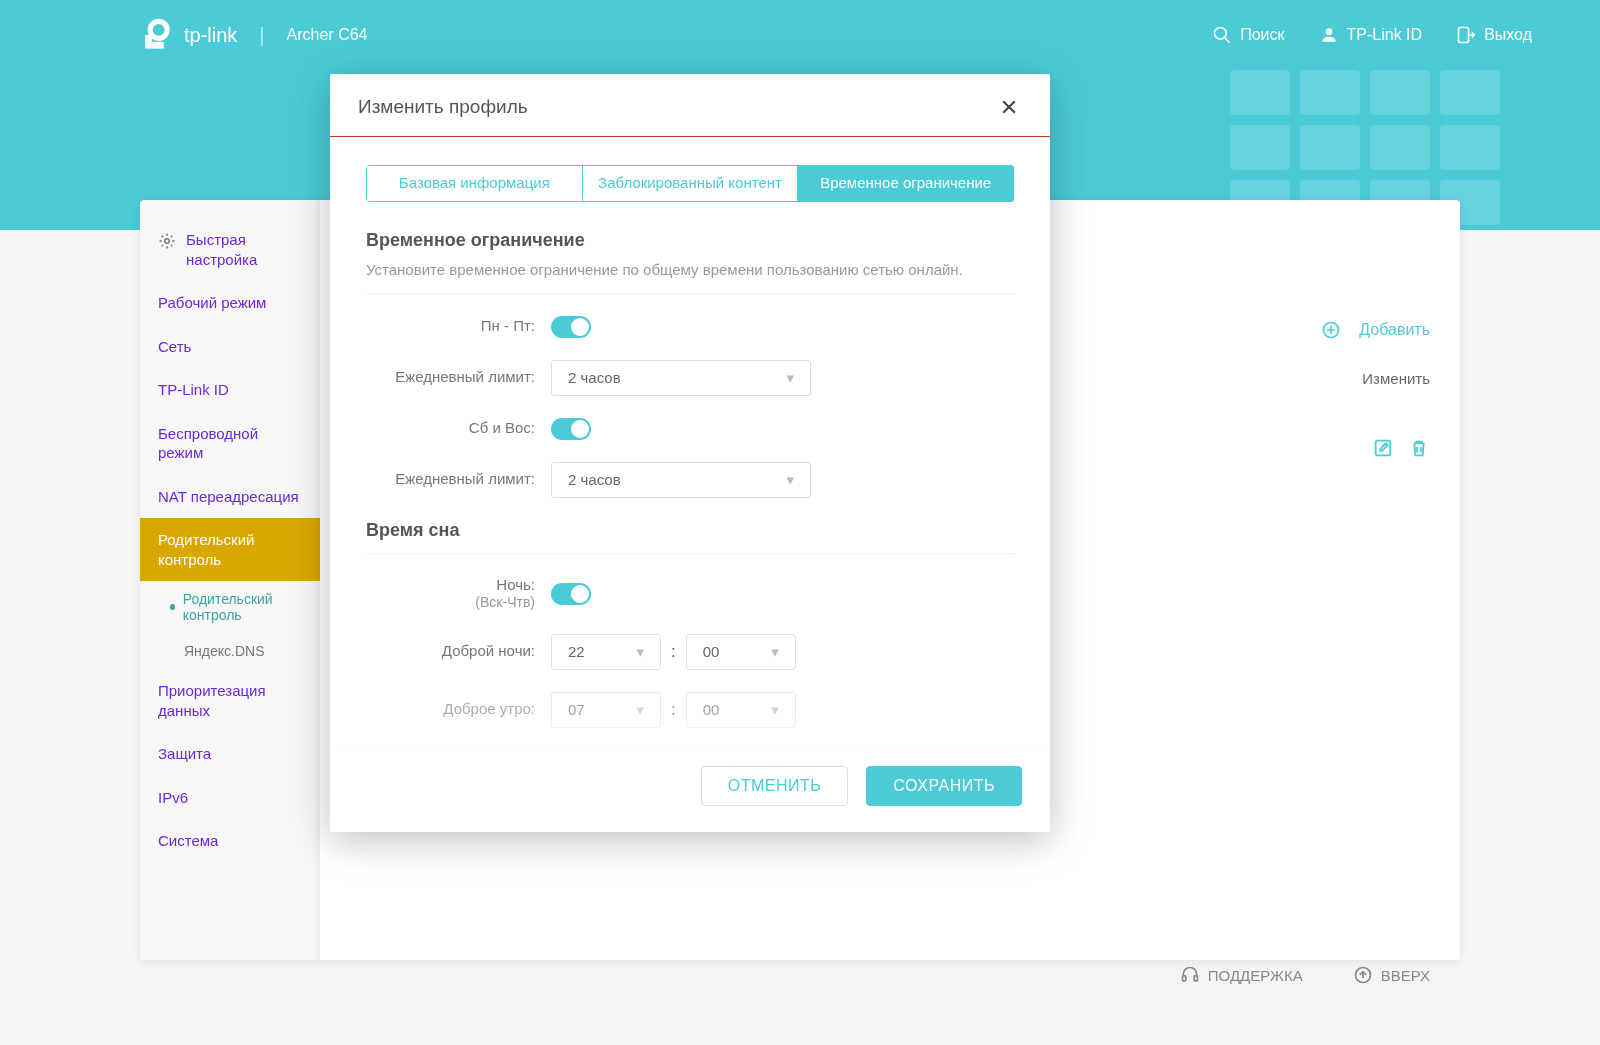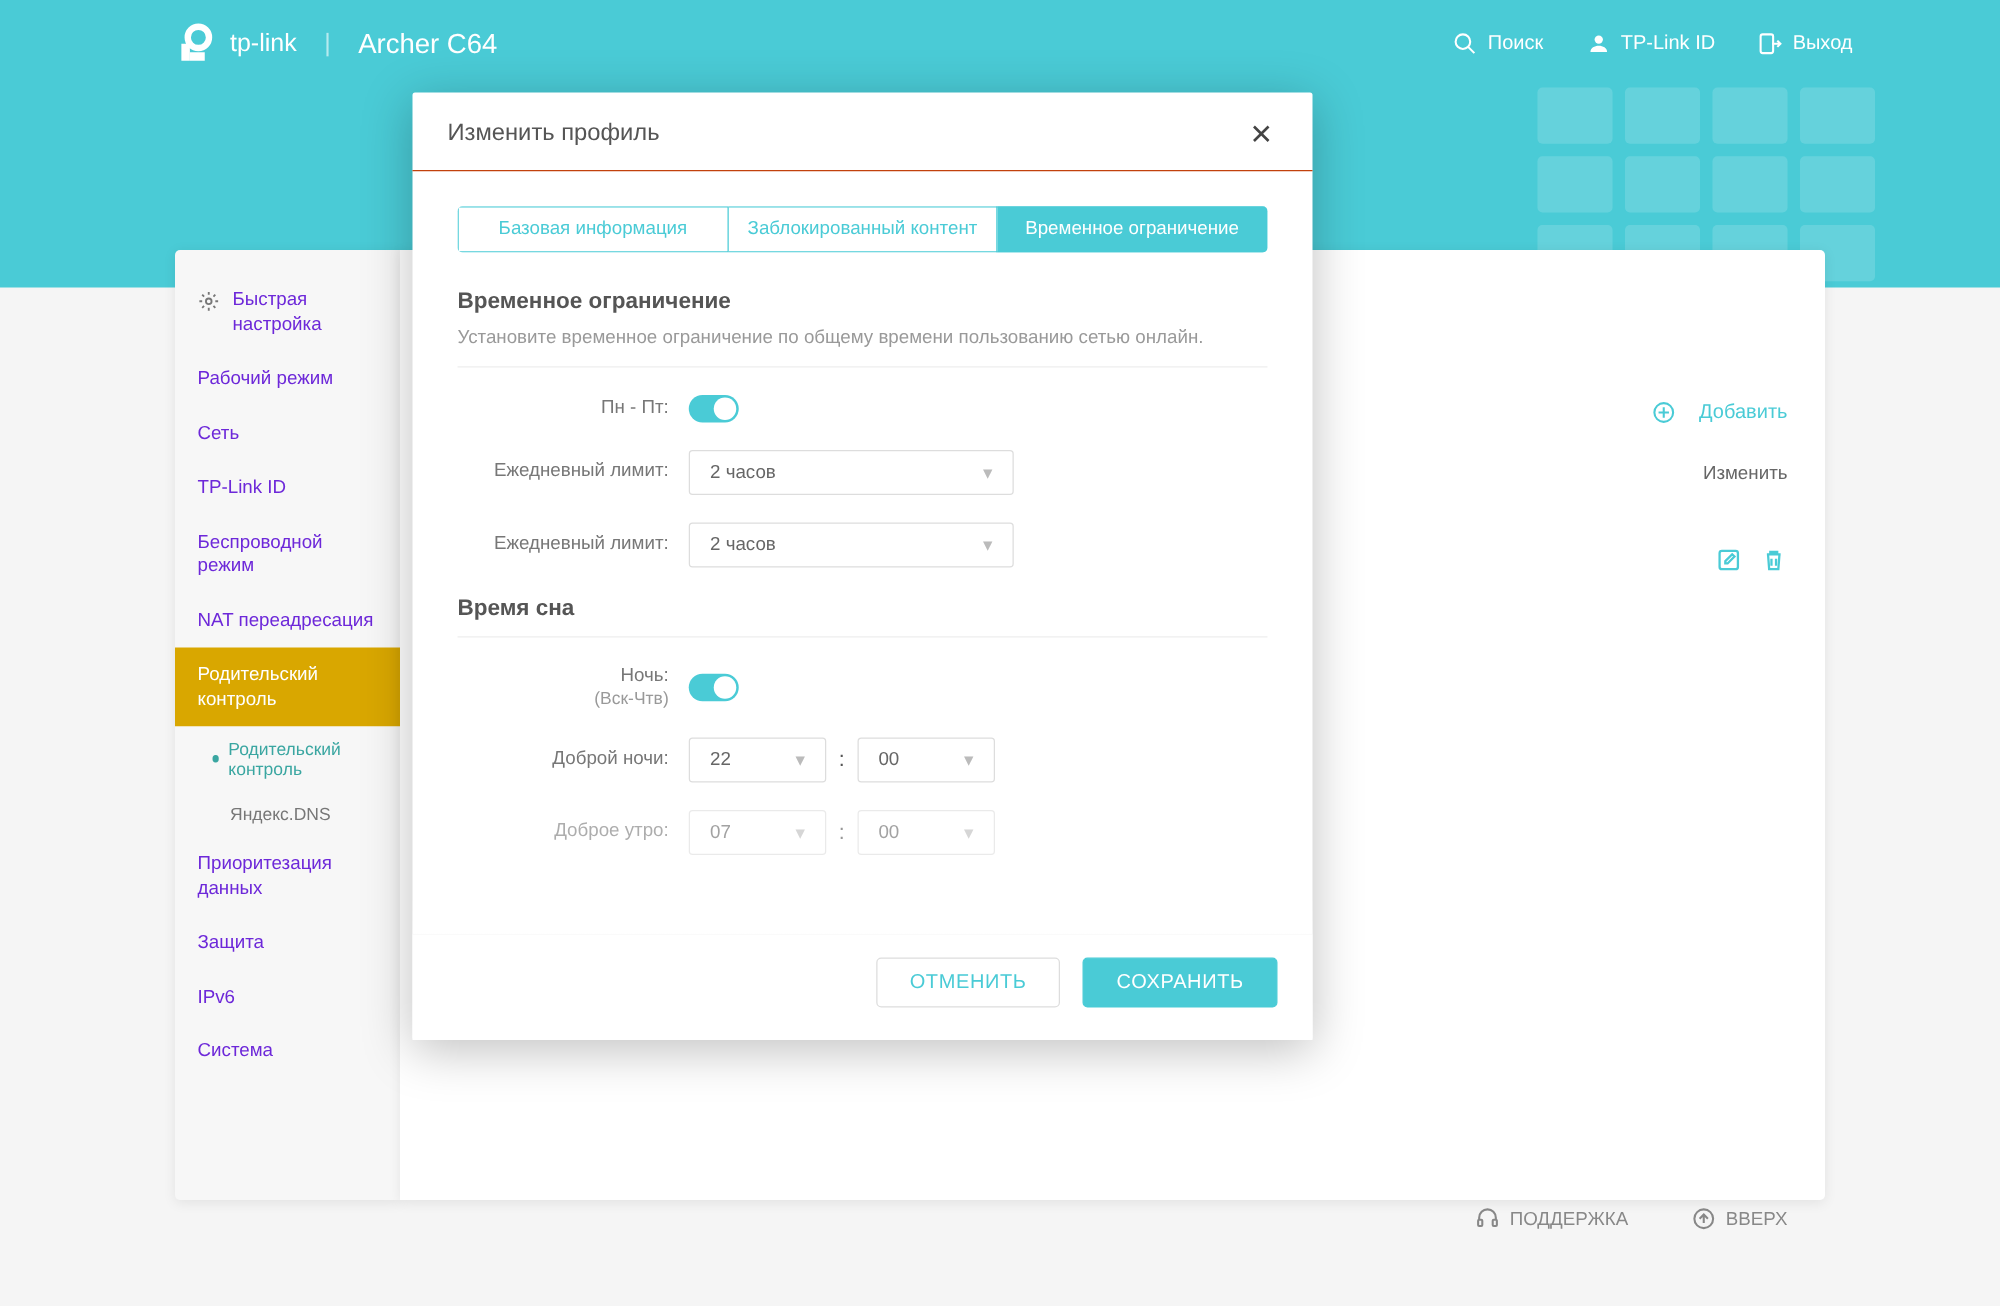--- a/index.html
+++ b/index.html
@@ -15,31 +15,31 @@
   
   .header {
     background: #4acbd6;
     height: 230px;
     position: relative;
     overflow: hidden;
   }
   .header-top {
     display: flex;
     align-items: center;
-    padding: 18px 118px 0 140px;
+    padding: 18px 68px 0 140px;
     color: #fff;
   }
   .logo-wrap { display: flex; align-items: center; gap: 10px; }
   .logo-icon {
     width: 34px; height: 34px;
     display: inline-flex; align-items: center; justify-content: center;
   }
   .brand { font-size: 20px; font-weight: 400; }
   .divider-v { color: rgba(255,255,255,0.6); margin: 0 12px; font-size: 20px; }
-  .model { font-size: 22px; font-weight: 400; }
+  .model { font-size: 16px; font-weight: 400; }
   .header-right { margin-left: auto; display: flex; gap: 34px; align-items: center; }
   .hdr-link { display: flex; align-items: center; gap: 8px; color: #fff; font-size: 16px; cursor: pointer; }
   .hdr-link svg { width: 20px; height: 20px; }
 
   .header-bg-shapes {
     position: absolute; right: 100px; top: 70px;
     display: grid; grid-template-columns: repeat(4, 60px); grid-auto-rows: 45px; gap: 10px;
     opacity: 0.15;
   }
   .header-bg-shapes div { background: #fff; border-radius: 4px; }
@@ -380,20 +380,26 @@
         </div>
     </div>
     <div class="form-row">
       <div class="form-label">Ежедневный лимит:</div>
       <div class="form-ctrl">
         <div class="select wide">
           <span>2 часов</span>
           <span class="chev">▾</span>
         </div>
       </div>
+    </div>
+    <div class="form-row">
+      <div class="form-label">Сб и Вос:</div>
+      <div class="form-ctrl">
+          <div class="toggle"></div>
+        </div>
     </div>
     <div class="form-row">
       <div class="form-label">Ежедневный лимит:</div>
       <div class="form-ctrl">
         <div class="select wide">
           <span>2 часов</span>
           <span class="chev">▾</span>
         </div>
       </div>
     </div>

